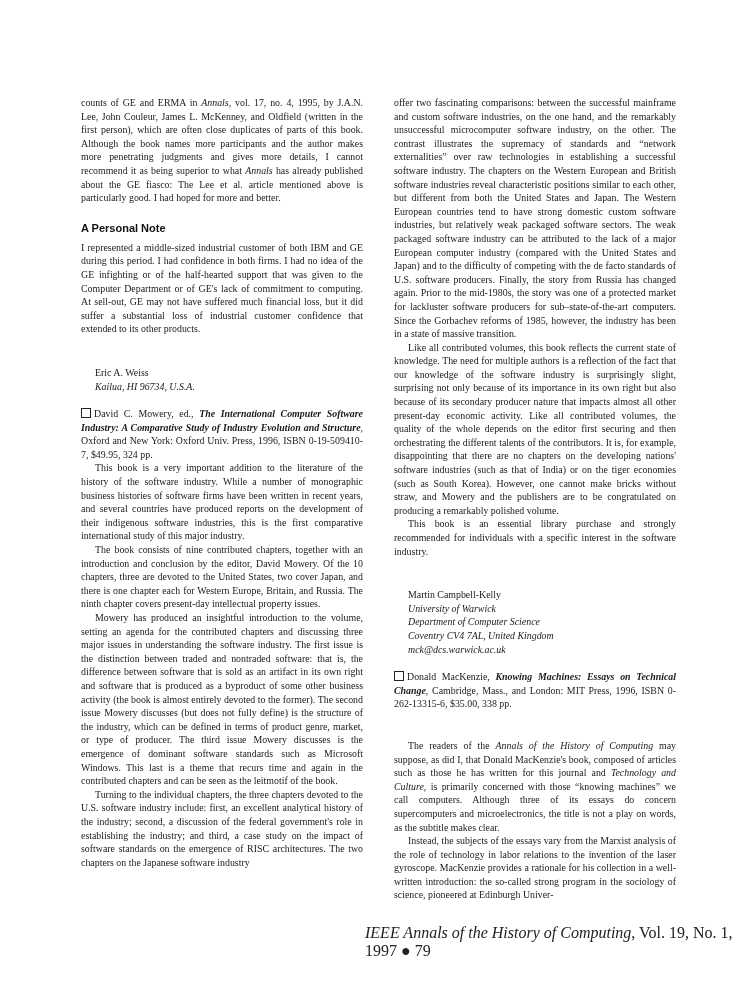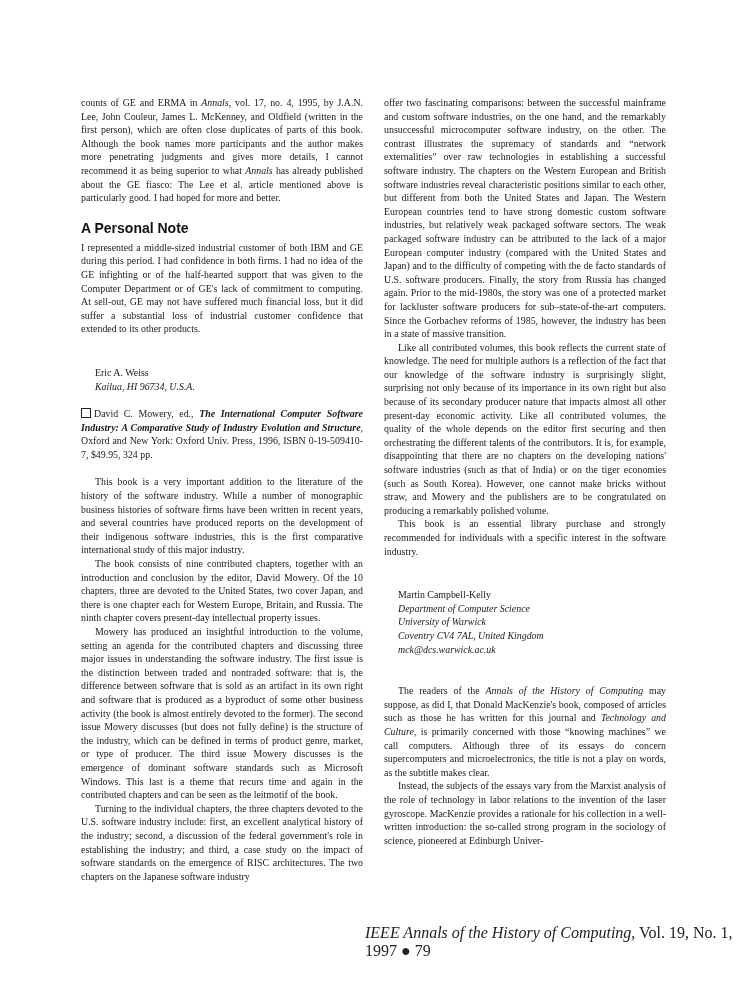--- a/index.html
+++ b/index.html
@@ -1,24 +1,24 @@
 <!DOCTYPE html>
 <html><head>
 <meta charset="utf-8">
 <style>
   html, body { margin: 0; padding: 0; background: #ffffff; }
   body { width: 755px; height: 1000px; position: relative; overflow: hidden;
          font-family: "Liberation Serif", "DejaVu Serif", serif; color: #1a1a1a; }
   .col { position: absolute; top: 96px; width: 282px; font-size: 9.9px; line-height: 13.6px; text-align: justify; }
   .col.left { left: 81px; }
-  .col.right { left: 384px; }
+  .col.right { left: 394px; }
   p { margin: 0; }
   .indent { text-indent: 14px; }
-  .gap { margin-top: 14px; }
-  h2 { font-family: "Liberation Sans", "DejaVu Sans", sans-serif; font-weight: bold; font-size: 14px;
+  .gap { }
+  h2 { font-family: "Liberation Sans", "DejaVu Sans", sans-serif; font-weight: bold; font-size: 11px;
        margin: 14px 0 3px 0; line-height: 19px; color: #111; }
   .sig { margin: 30px 0 0 14px; text-align: left; }
   .sig div { line-height: 13.6px; }
   i, .it { font-style: italic; }
   .review-head { margin-top: 14px; }
   .box { display: inline-block; width: 8px; height: 8px; border: 1px solid #222; vertical-align: -1px; margin-right: 3px; }
   .bi { font-weight: bold; font-style: italic; }
   .footer { position: absolute; top: 924px; left: 365px; font-size: 16px; color: #222; }
   .footer .bullet { margin: 0 4px; }
 </style>
@@ -44,26 +44,27 @@
   <p class="indent">Turning to the individual chapters, the three chapters devoted to the U.S. software industry include: first, an excellent analytical history of the industry; second, a discussion of the federal government's role in establishing the industry; and third, a case study on the impact of software standards on the emergence of RISC architectures. The two chapters on the Japanese software industry</p>
 </div>
 
 <div class="col right">
   <p>offer two fascinating comparisons: between the successful mainframe and custom software industries, on the one hand, and the remarkably unsuccessful microcomputer software industry, on the other. The contrast illustrates the supremacy of standards and “network externalities” over raw technologies in establishing a successful software industry. The chapters on the Western European and British software industries reveal characteristic positions similar to each other, but different from both the United States and Japan. The Western European countries tend to have strong domestic custom software industries, but relatively weak packaged software sectors. The weak packaged software industry can be attributed to the lack of a major European computer industry (compared with the United States and Japan) and to the difficulty of competing with the de facto standards of U.S. software producers. Finally, the story from Russia has changed again. Prior to the mid-1980s, the story was one of a protected market for lackluster software producers for sub–state-of-the-art computers. Since the Gorbachev reforms of 1985, however, the industry has been in a state of massive transition.</p>
   <p class="indent">Like all contributed volumes, this book reflects the current state of knowledge. The need for multiple authors is a reflection of the fact that our knowledge of the software industry is surprisingly slight, surprising not only because of its importance in its own right but also because of its secondary producer nature that impacts almost all other present-day economic activity. Like all contributed volumes, the quality of the whole depends on the editor first securing and then orchestrating the different talents of the contributors. It is, for example, disappointing that there are no chapters on the developing nations' software industries (such as that of India) or on the tiger economies (such as South Korea). However, one cannot make bricks without straw, and Mowery and the publishers are to be congratulated on producing a remarkably polished volume.</p>
   <p class="indent">This book is an essential library purchase and strongly recommended for individuals with a specific interest in the software industry.</p>
 
   <div class="sig">
     <div>Martin Campbell-Kelly</div>
+    <div class="it">University of Warwick</div>
     <div class="it">Department of Computer Science</div>
-    <div class="it">University of Warwick</div>
     <div class="it">Coventry CV4 7AL, United Kingdom</div>
     <div class="it">mck@dcs.warwick.ac.uk</div>
   </div>
 
+  <p class="review-head"><span class="box"></span><span>Donald MacKenzie, </span><span class="bi">Knowing Machines: Essays on Technical Change</span><span>, Cambridge, Mass., and London: MIT Press, 1996, ISBN 0-262-13315-6, $35.00, 338 pp.</span></p>
 
   <p class="indent" style="margin-top:28px"><span>The readers of the </span><i>Annals of the History of Computing</i><span> may suppose, as did I, that Donald MacKenzie's book, composed of articles such as those he has written for this journal and </span><i>Technology and Culture,</i><span> is primarily concerned with those “knowing machines” we call computers. Although three of its essays do concern supercomputers and microelectronics, the title is not a play on words, as the subtitle makes clear.</span></p>
   <p class="indent">Instead, the subjects of the essays vary from the Marxist analysis of the role of technology in labor relations to the invention of the laser gyroscope. MacKenzie provides a rationale for his collection in a well-written introduction: the so-called strong program in the sociology of science, pioneered at Edinburgh Univer-</p>
 </div>
 
 <div class="footer">
   <i>IEEE Annals of the History of Computing</i><span>, Vol. 19, No. 1, 1997</span><span class="bullet">●</span><span>79</span>
 </div>
 
 </body></html>

